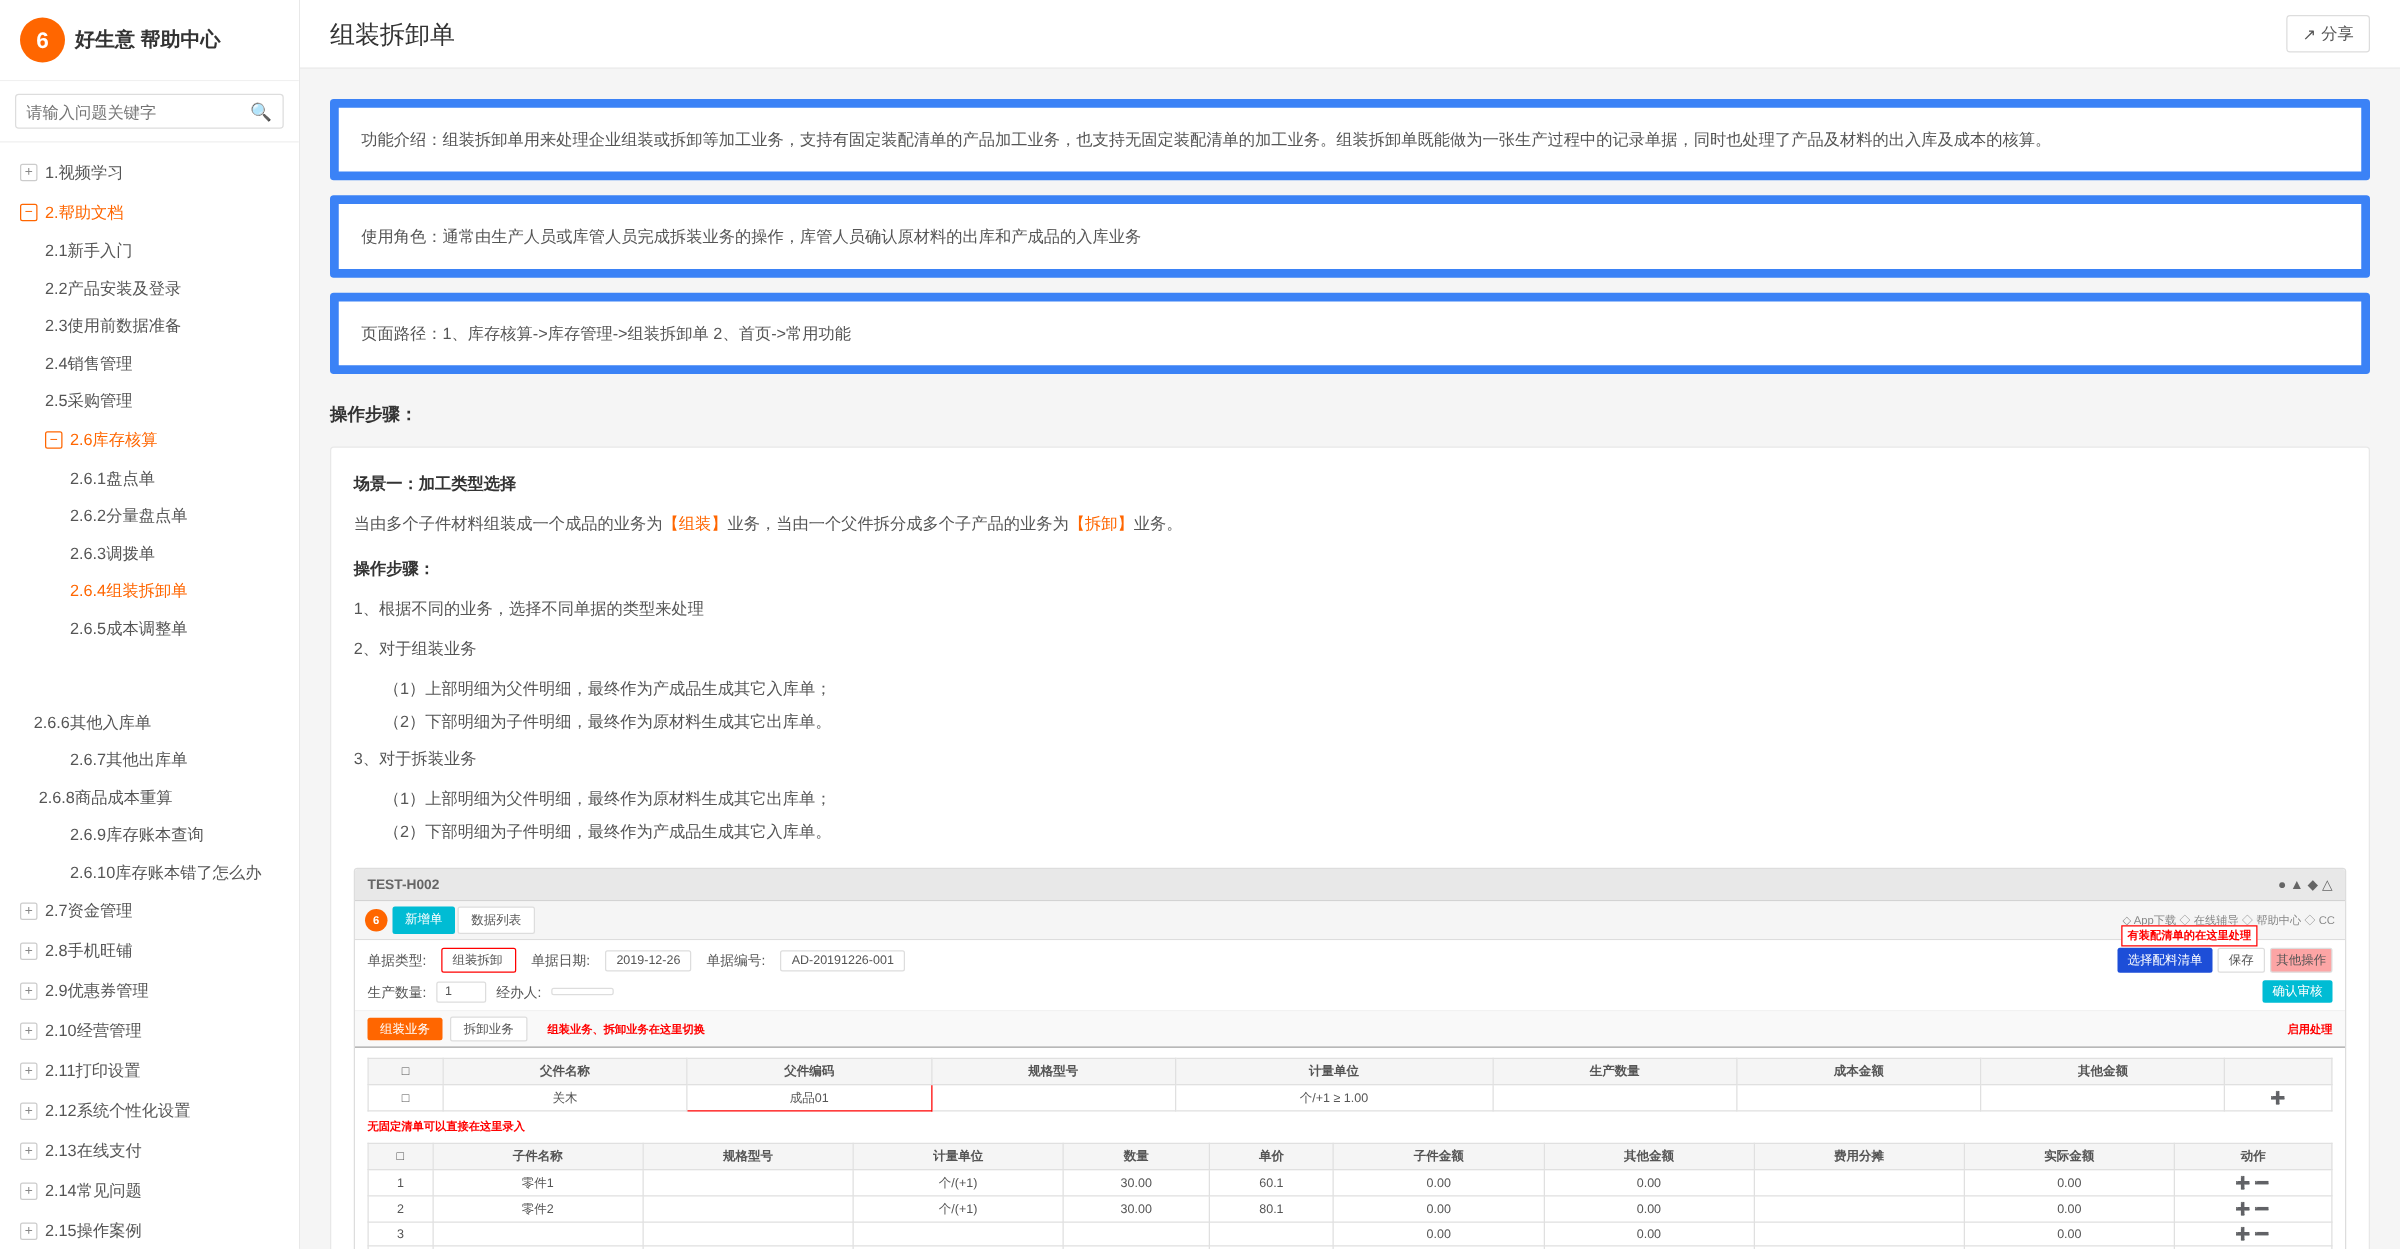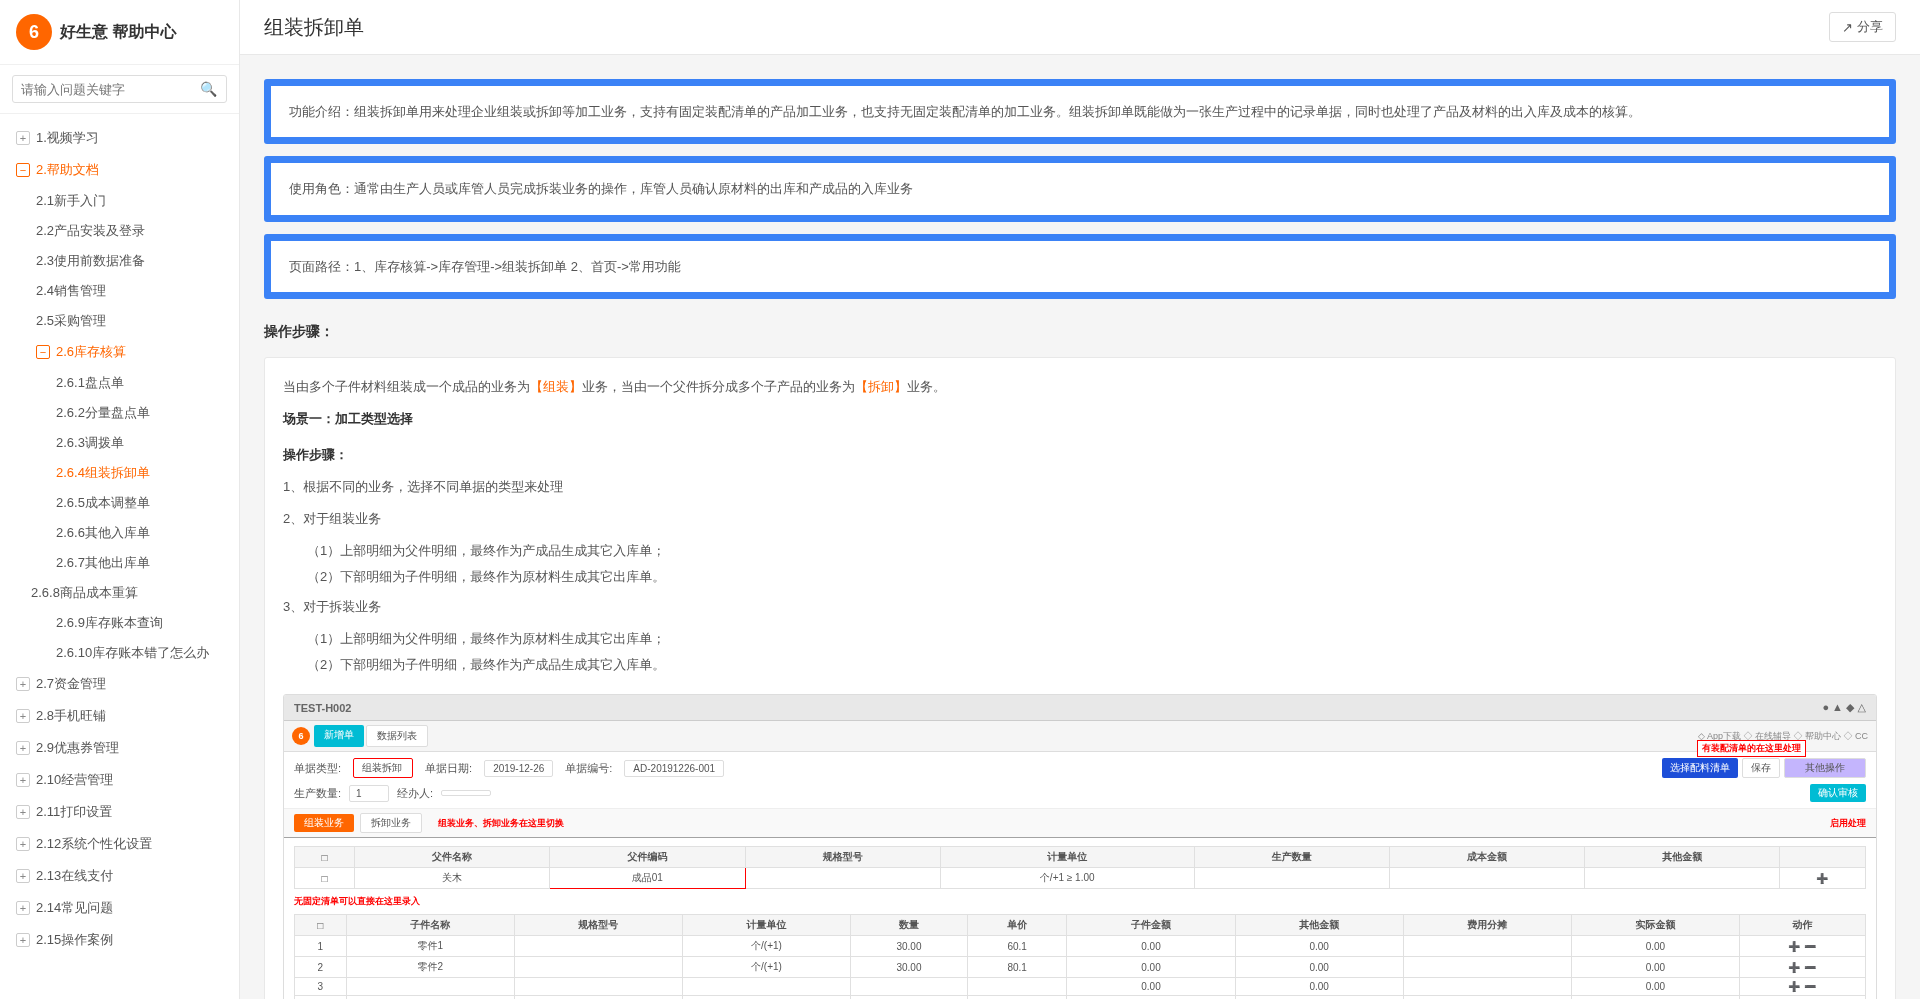--- a/index.html
+++ b/index.html
@@ -279,21 +279,21 @@
 
     <div class="nav-item active" style="padding-left:36px;">
       <span class="icon-minus">−</span>
       <span>2.6库存核算</span>
     </div>
     <a class="nav-sub-item" style="padding-left:56px;">2.6.1盘点单</a>
     <a class="nav-sub-item" style="padding-left:56px;">2.6.2分量盘点单</a>
     <a class="nav-sub-item" style="padding-left:56px;">2.6.3调拨单</a>
     <a class="nav-sub-item active" style="padding-left:56px;">2.6.4组装拆卸单</a>
     <a class="nav-sub-item" style="padding-left:56px;">2.6.5成本调整单</a>
-    <a class="nav-sub-item" style="padding-left:56px;">2.6.6其他入库单</a>
+    <a class="nav-sub-item" style="padding-left:27px;margin-top:45px;">2.6.6其他入库单</a>
     <a class="nav-sub-item" style="padding-left:56px;">2.6.7其他出库单</a>
     <a class="nav-sub-item" style="padding-left:31px;">2.6.8商品成本重算</a>
     <a class="nav-sub-item" style="padding-left:56px;">2.6.9库存账本查询</a>
     <a class="nav-sub-item" style="padding-left:56px;">2.6.10库存账本错了怎么办</a>
 
     <div class="nav-item">
       <span class="icon-plus">+</span>
       <span>2.7资金管理</span>
     </div>
     <div class="nav-item">
@@ -352,24 +352,24 @@
 
     <div class="info-block">
       <span>页面路径：1、库存核算-&gt;库存管理-&gt;组装拆卸单  2、首页-&gt;常用功能</span>
     </div>
 
     <div style="padding: 8px 0 4px 0;">
       <p class="section-title">操作步骤：</p>
     </div>
 
     <div style="background:#fff; border:1px solid #e8e8e8; border-radius:3px; padding:16px 18px;">
+      <p class="step-text bold">场景一：加工类型选择</p>
       <p class="step-text">
         当由多个子件材料组装成一个成品的业务为<span class="highlight-orange">【组装】</span>业务，当由一个父件拆分成多个子产品的业务为<span class="highlight-orange">【拆卸】</span>业务。
       </p>
-      <p class="step-text bold">场景一：加工类型选择</p>
 
       <p class="step-text bold" style="margin-top:10px;">操作步骤：</p>
       <p class="step-text">1、根据不同的业务，选择不同单据的类型来处理</p>
       <p class="step-text">2、对于组装业务</p>
       <p class="step-sub">（1）上部明细为父件明细，最终作为产成品生成其它入库单；</p>
       <p class="step-sub">（2）下部明细为子件明细，最终作为原材料生成其它出库单。</p>
       <p class="step-text" style="margin-top:4px;">3、对于拆装业务</p>
       <p class="step-sub">（1）上部明细为父件明细，最终作为原材料生成其它出库单；</p>
       <p class="step-sub">（2）下部明细为子件明细，最终作为产成品生成其它入库单。</p>
 
@@ -398,21 +398,21 @@
               <span>单据类型:</span>
               <span style="border:1px solid #f00; padding:2px 8px; border-radius:2px; min-width:60px; font-size:10px;">组装拆卸</span>
               <span>单据日期:</span>
               <span style="border:1px solid #ddd; padding:2px 8px; border-radius:2px; font-size:10px;">2019-12-26</span>
               <span>单据编号:</span>
               <span style="border:1px solid #ddd; padding:2px 8px; border-radius:2px; font-size:10px;">AD-20191226-001</span>
               <div style="position:absolute; top:-18px; right:60px; color:#f00; font-size:9px; font-weight:bold; white-space:nowrap; border:1px solid #f00; padding:1px 4px; background:#fff;">有装配清单的在这里处理</div>
               <div style="margin-left:auto; display:flex; gap:4px;">
                 <button style="background:#1d4ed8;color:#fff;border:none;padding:2px 8px;font-size:10px;border-radius:2px;">选择配料清单</button>
                 <button style="background:#fff;color:#555;border:1px solid #ddd;padding:2px 8px;font-size:10px;border-radius:2px;">保存</button>
-                <button style="background:#c4b5fd;color:#555;border:1px solid #ddd;padding:2px 20px;font-size:10px;border-radius:2px;">其他操作</button>
+                <button style="background:#fca5a5;color:#555;border:1px solid #ddd;padding:2px 4px;font-size:10px;border-radius:2px;">其他操作</button>
               </div>
             </div>
             <div style="display:flex; align-items:center; gap:8px; margin-top:6px;">
               <span>生产数量:</span>
               <span style="border:1px solid #ddd; padding:2px 6px; border-radius:2px; font-size:10px; min-width:40px;">1</span>
               <span>经办人:</span>
               <span style="border:1px solid #ddd; padding:2px 6px; border-radius:2px; font-size:10px; min-width:50px;"></span>
               <div style="margin-left:auto; display:flex; gap:4px;">
                 <button style="background:#00bcd4;color:#fff;border:none;padding:2px 8px;font-size:10px;border-radius:2px;">确认审核</button>
               </div>

